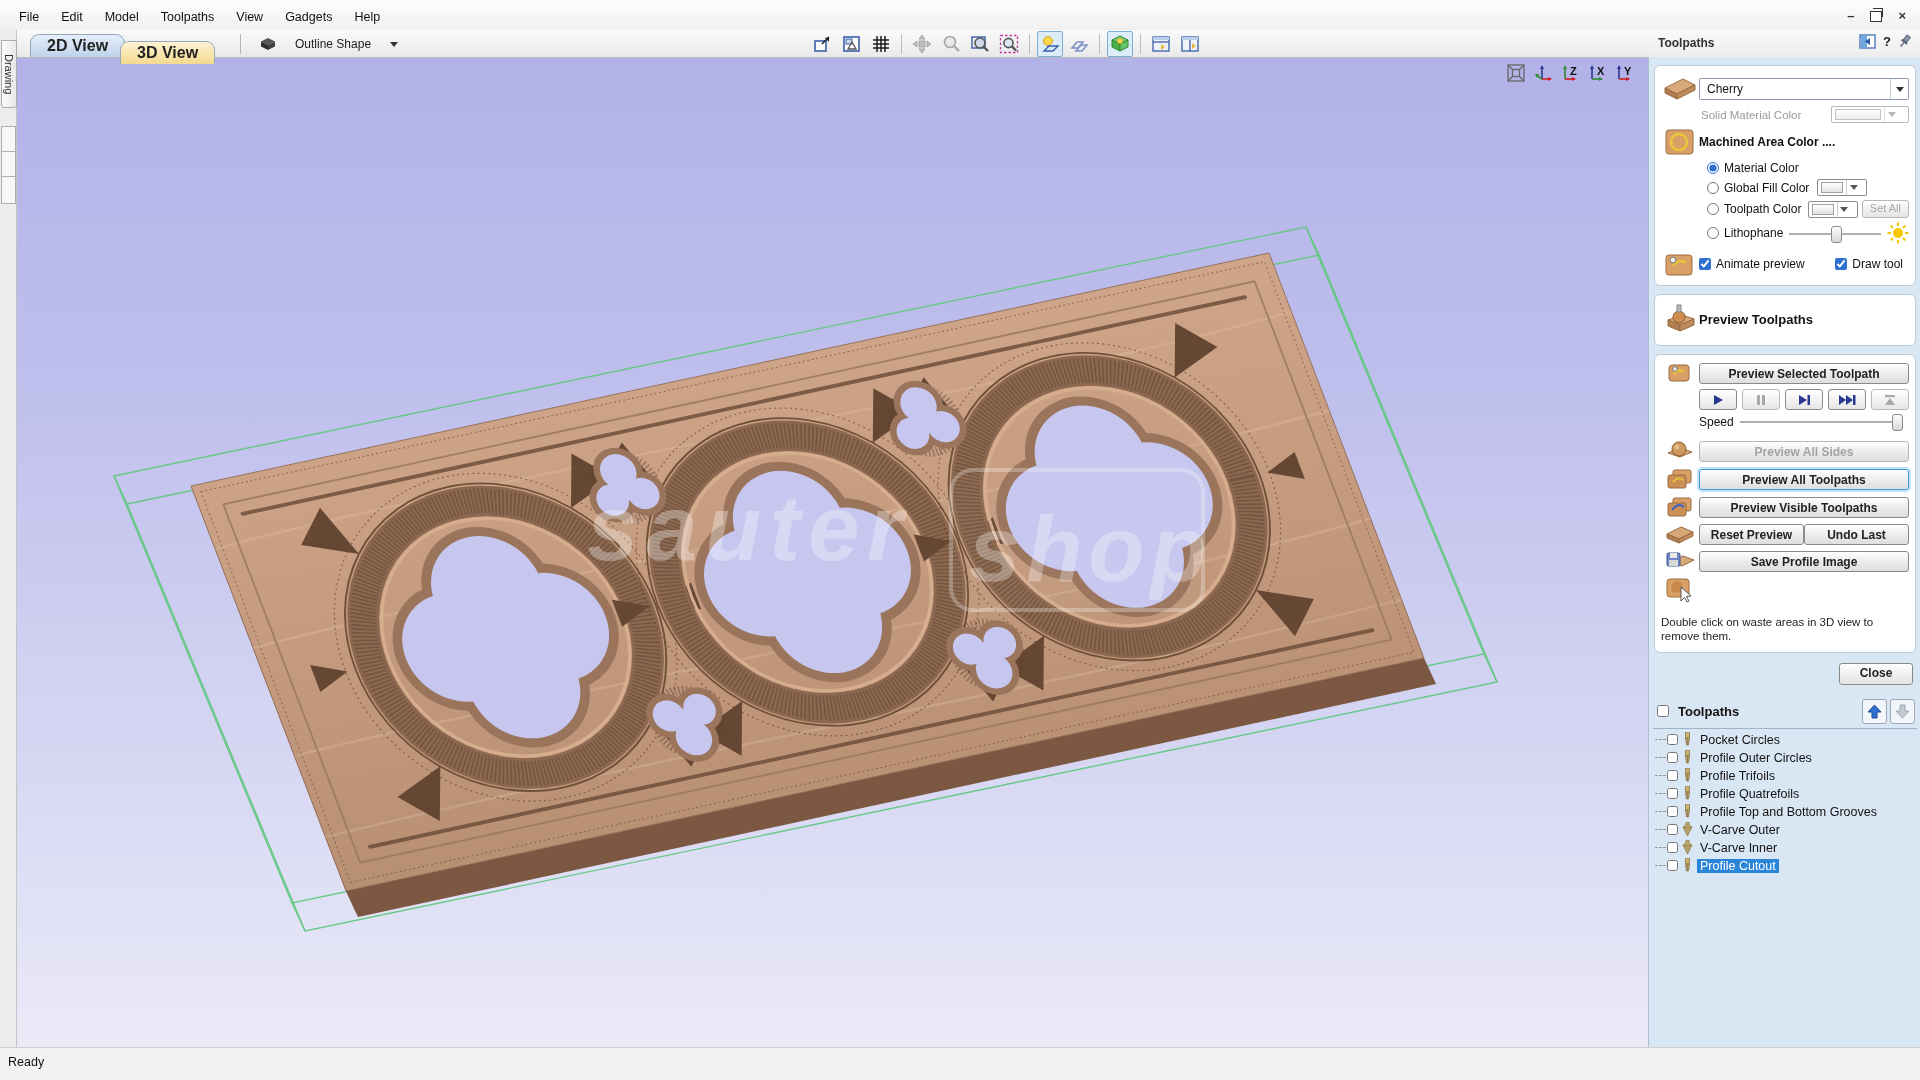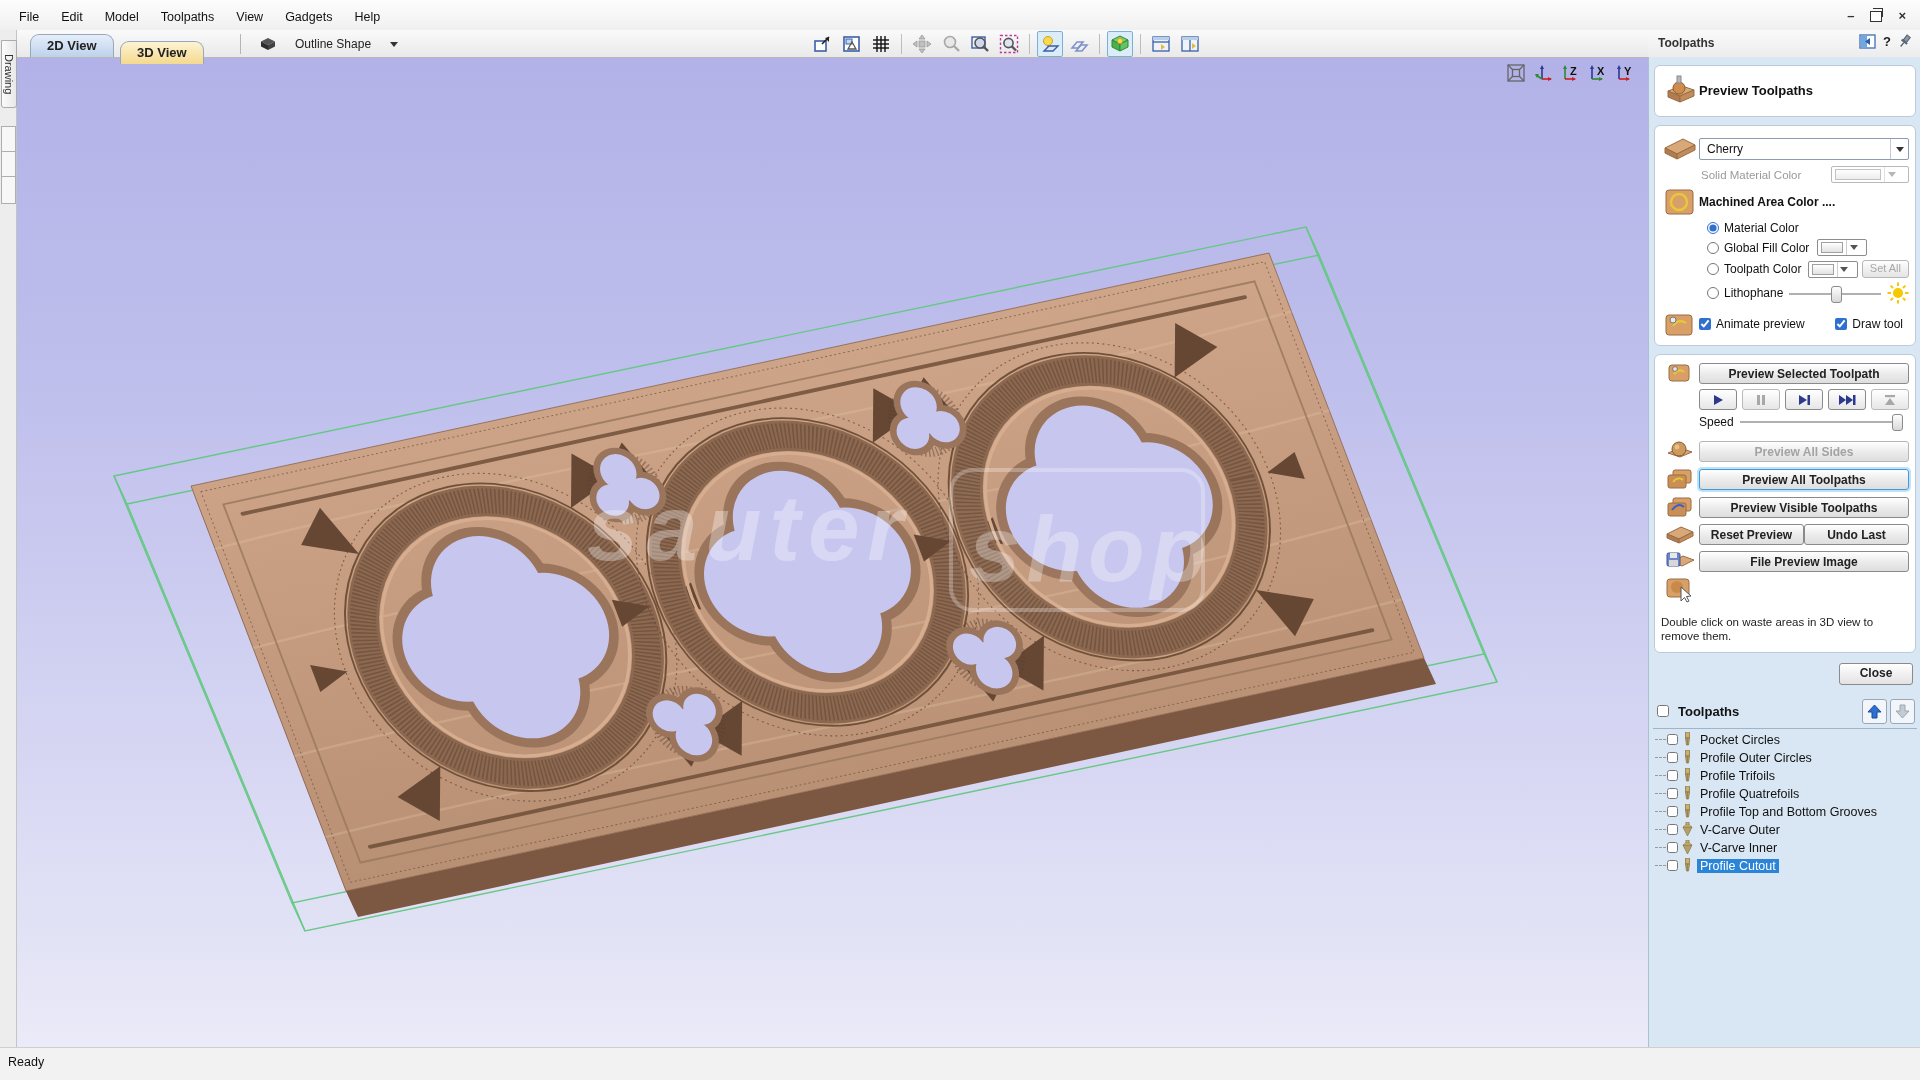--- a/index.html
+++ b/index.html
@@ -13,21 +13,21 @@
   .menu-item{padding:2px 11px;font-size:12.5px;color:#111;cursor:default;}
   #win-controls{position:absolute;right:14px;top:9px;display:flex;gap:16px;align-items:center;}
   .winbtn{font-size:13px;font-weight:bold;color:#333;line-height:14px;cursor:default;}
   .winbtn.restore{width:10px;height:9px;border:1.5px solid #333;position:relative;background:#fff;}
   .winbtn.restore::before{content:"";position:absolute;left:2px;top:-4px;width:9px;height:8px;
       border:1.5px solid #333;border-bottom:none;border-left:none;}
   
   #tabbar{position:absolute;left:0;top:30px;width:1648px;height:27px;
     background:linear-gradient(#fafafa,#e9e9e9);border-bottom:1px solid #b9b9b9;}
   .vtab{position:absolute;top:4px;height:22px;padding:0 16px;line-height:22px;
-    font-size:13px;font-weight:bold;color:#222;border:1px solid #98a8bb;
+    font-size:16px;font-weight:bold;color:#222;border:1px solid #98a8bb;
     border-bottom:none;border-radius:9px 9px 0 0;cursor:default;}
   #tab-2d{left:30px;background:linear-gradient(#e6eefa,#bcd2ea);z-index:1;}
   #tab-3d{left:120px;background:linear-gradient(#fdf4d4,#f4d98e);z-index:2;margin-top:7px;}
   .tb-sep{position:absolute;top:4px;width:1px;height:20px;background:#b5b5b5;}
   #outline-btn{position:absolute;left:252px;top:4px;height:20px;display:flex;
     align-items:center;gap:19px;padding:0 8px;font-size:12px;color:#222;cursor:default;}
   .caret{width:0;height:0;border-left:4px solid transparent;border-right:4px solid transparent;
     border-top:5px solid #333;}
   #tb-icons{position:absolute;left:810px;top:2px;display:flex;align-items:center;gap:3px;height:24px;}
   .tbtn{width:24px;height:24px;display:flex;align-items:center;justify-content:center;
@@ -422,33 +422,20 @@
             <rect x="3.5" y="7" width="7" height="2" fill="#5a6575"></rect>
             <line x1="7" y1="9" x2="7" y2="14" stroke="#5a6575" stroke-width="1.4"></line>
           </g>
         </svg>
     </span>
   </span>
 </div>
 
 <div id="panel">
 
-  <div class="wbox" style="display:flex;align-items:center;height:36px;">
-    <span class="ico">
-      <svg width="32" height="30" viewBox="0 0 32 30">
-          <polygon points="4,16 18,11 30,15 16,21" fill="#d8a878" stroke="#9a6c42"></polygon>
-          <polygon points="4,16 16,21 16,27 4,22" fill="#b07c50" stroke="#9a6c42"></polygon>
-          <polygon points="30,15 16,21 16,27 30,21" fill="#c08c5c" stroke="#9a6c42"></polygon>
-          <circle cx="15" cy="13" r="6" fill="#cf8c4f" stroke="#8a5a2e"></circle>
-          <rect x="13" y="1" width="4" height="7" fill="#b8b8b8" stroke="#8a8a8a"></rect>
-        </svg>
-    </span>
-    <span class="hdr-label">Preview Toolpaths</span>
-  </div>
-
   <div class="wbox">
     <div class="prow">
       <span class="ico">
         <svg width="34" height="26" viewBox="0 0 34 26">
             <polygon points="2,12 20,3 32,9 14,18" fill="#d8a878" stroke="#9a6c42"></polygon>
             <polygon points="2,12 14,18 14,23 2,17" fill="#b07c50" stroke="#9a6c42"></polygon>
             <polygon points="32,9 14,18 14,23 32,14" fill="#c08c5c" stroke="#9a6c42"></polygon>
           </svg>
       </span>
       <div class="select">
@@ -532,20 +519,33 @@
             <circle cx="9" cy="9" r="3" fill="#e8e8e8" stroke="#777"></circle>
           </svg>
       </span>
       <input type="checkbox" checked="" style="">
       <span class="ctl-label" style="flex:1">Animate preview</span>
       <input type="checkbox" checked="" style="">
       <span class="ctl-label" style="margin-right:6px">Draw tool</span>
     </div>
   </div>
 
+  <div class="wbox" style="display:flex;align-items:center;height:36px;">
+    <span class="ico">
+      <svg width="32" height="30" viewBox="0 0 32 30">
+          <polygon points="4,16 18,11 30,15 16,21" fill="#d8a878" stroke="#9a6c42"></polygon>
+          <polygon points="4,16 16,21 16,27 4,22" fill="#b07c50" stroke="#9a6c42"></polygon>
+          <polygon points="30,15 16,21 16,27 30,21" fill="#c08c5c" stroke="#9a6c42"></polygon>
+          <circle cx="15" cy="13" r="6" fill="#cf8c4f" stroke="#8a5a2e"></circle>
+          <rect x="13" y="1" width="4" height="7" fill="#b8b8b8" stroke="#8a8a8a"></rect>
+        </svg>
+    </span>
+    <span class="hdr-label">Preview Toolpaths</span>
+  </div>
+
   <div class="wbox">
     <div class="prow" style="margin-top:1px;">
       <span class="ico">
         <svg width="26" height="22" viewBox="0 0 26 22">
             <rect x="2" y="3" width="20" height="16" rx="3" fill="#d8a066" stroke="#9a6c42"></rect>
             <path d="M7,12 q5,-6 10,-2" fill="none" stroke="#e8c73a" stroke-width="2"></path>
             <circle cx="8" cy="7" r="2.4" fill="#e8e8e8" stroke="#777"></circle>
           </svg>
       </span>
       <button class="btn">Preview Selected Toolpath</button>
@@ -634,21 +634,21 @@
     </div>
     <div class="prow">
       <span class="ico">
         <svg width="30" height="24" viewBox="0 0 30 24">
             <polygon points="6,13 18,7 29,11 17,17" fill="#d8a878" stroke="#9a6c42"></polygon>
             <rect x="2" y="4" width="13" height="13" rx="1.5" fill="#6f87c8" stroke="#3c5490"></rect>
             <rect x="5" y="4" width="7" height="5" fill="#e8e8e8"></rect>
             <rect x="4" y="11" width="9" height="6" fill="#d8d8d8"></rect>
           </svg>
       </span>
-      <button class="btn">File Preview Image</button>
+      <button class="btn">Save Profile Image</button>
     </div>
     <div class="prow" style="align-items:flex-start;flex-direction:column;">
       <span class="ico">
         <svg width="30" height="26" viewBox="0 0 30 26">
             <rect x="2" y="2" width="22" height="18" rx="3" fill="#d8a066" stroke="#9a6c42"></rect>
             <circle cx="12" cy="10" r="6" fill="#c08040" opacity=".7"></circle>
             <polygon points="16,10 16,24 19.5,20.5 22,25 24,24 21.5,19.5 26,19" fill="#fff" stroke="#555" stroke-width="1"></polygon>
           </svg>
       </span>
       <span class="note" style="flex:1;margin-right:2px;">Double click on waste areas in 3D view to remove them.</span>

